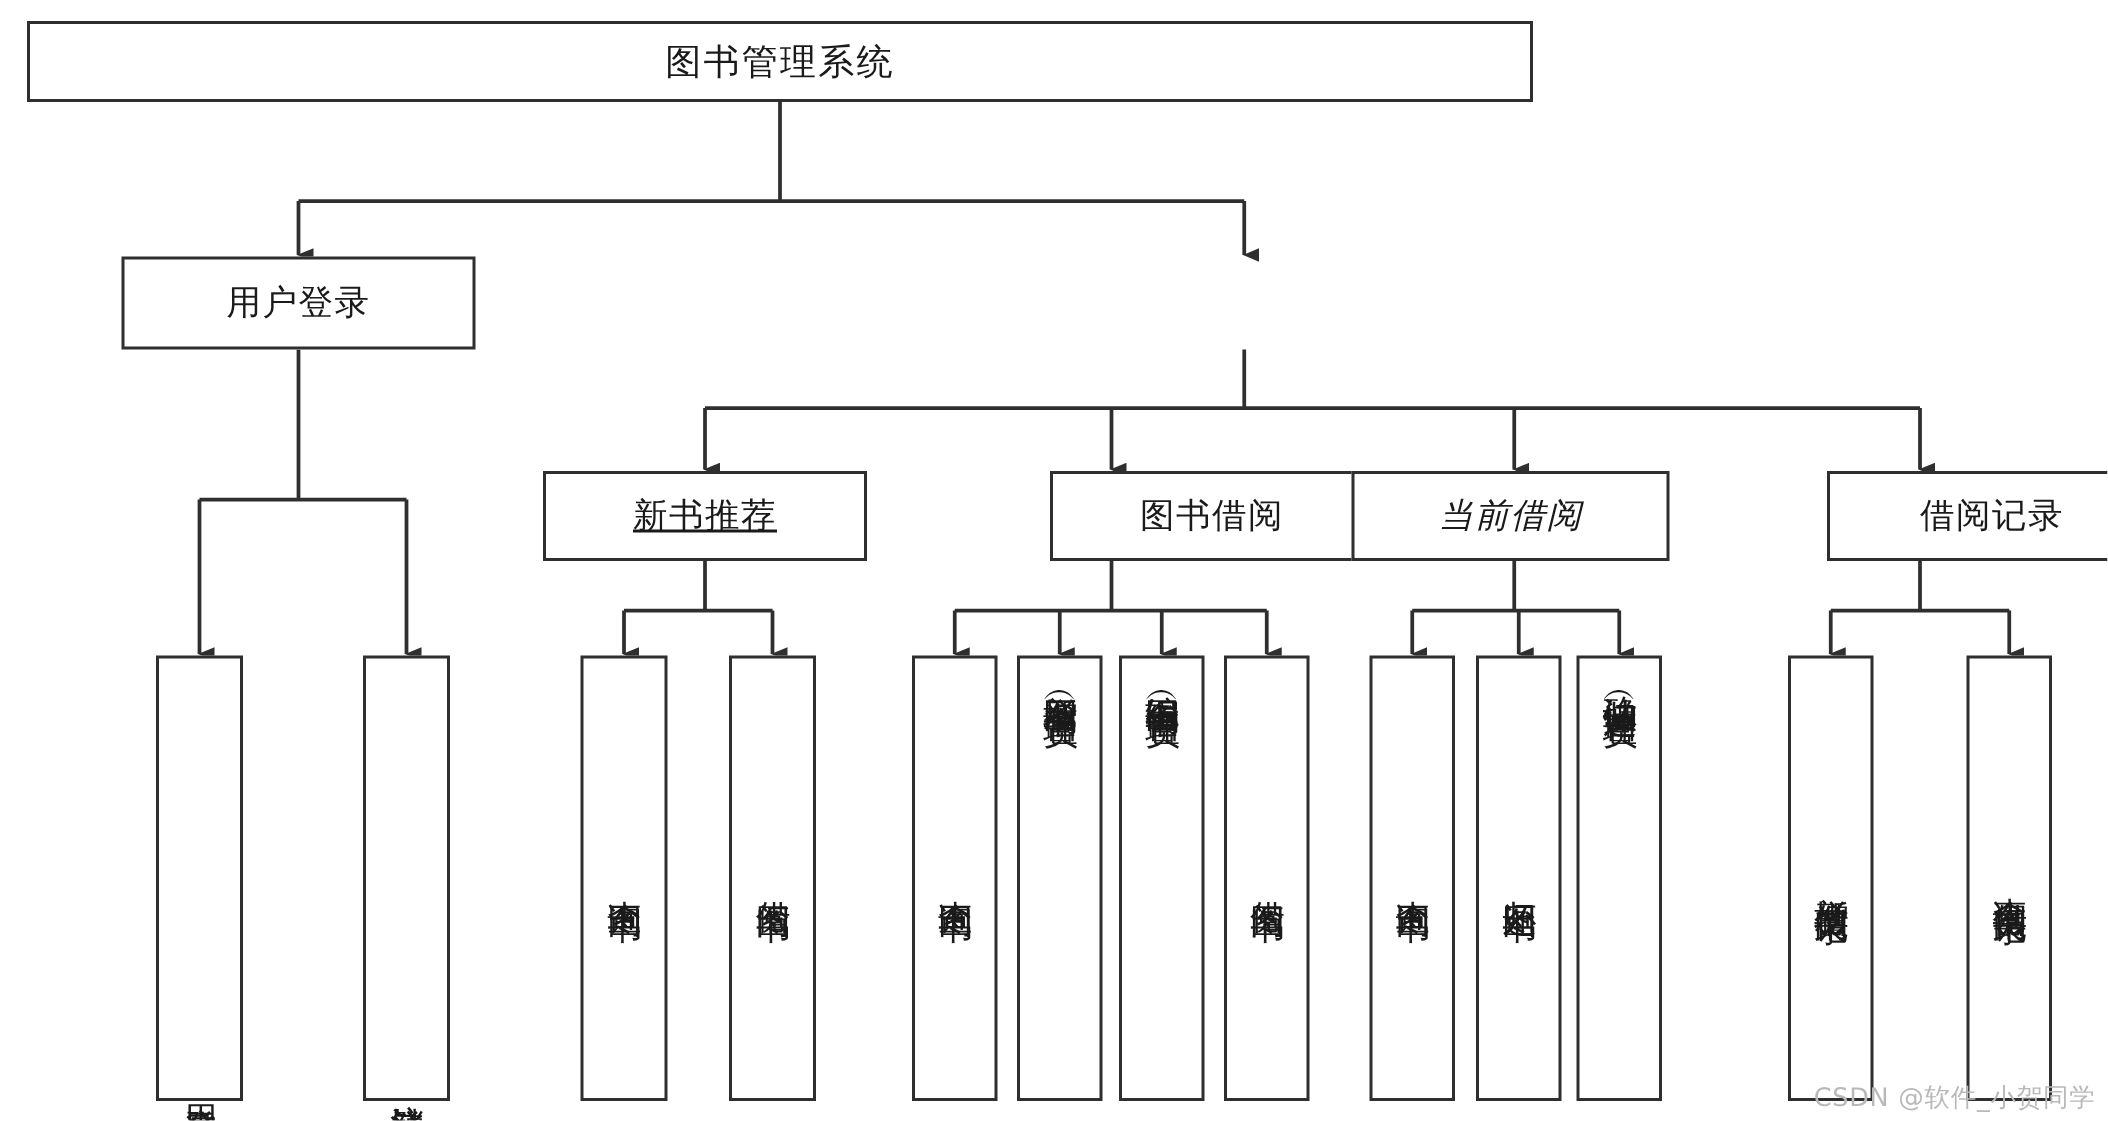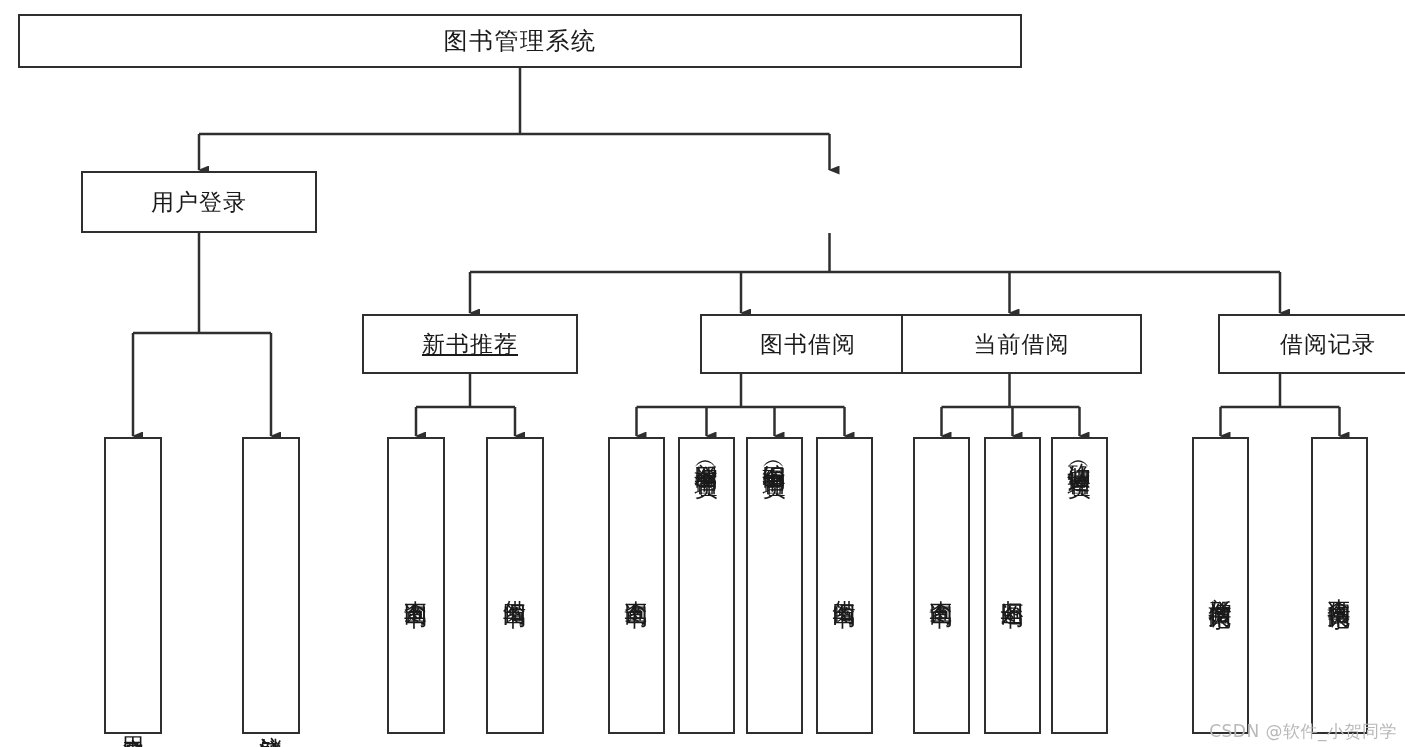--- a/index.html
+++ b/index.html
@@ -135,21 +135,21 @@
   <div class="node node-h" style="left: 81px; top: 171px; width: 236px; height: 62px;">
     <span class="node-label">用户登录</span>
   </div>
 
   <div class="node node-h" style="left: 362px; top: 314px; width: 216px; height: 60px; text-decoration: underline;">
     <span class="node-label">新书推荐</span>
   </div>
   <div class="node node-h" style="left: 665px; top: 314px; width: 216px; height: 60px; margin-left: 35px;">
     <span class="node-label">图书借阅</span>
   </div>
-  <div class="node node-h" style="left: 901px; top: 314px; width: 241px; height: 60px;">
+  <div class="node node-h" style="left: 901px; top: 314px; width: 212px; height: 60px; font-style: italic;">
     <span class="node-label">当前借阅</span>
   </div>
   <div class="node node-h" style="left: 1170px; top: 314px; width: 220px; height: 60px; margin-left: 48px;">
     <span class="node-label">借阅记录</span>
   </div>
 
   <div class="node node-v align-end" style="left: 104px; top: 437px; width: 58px; height: 297px;">
     <span class="node-label">用户登录</span>
   </div>
   <div class="node node-v align-end" style="left: 242px; top: 437px; width: 58px; height: 297px;">

